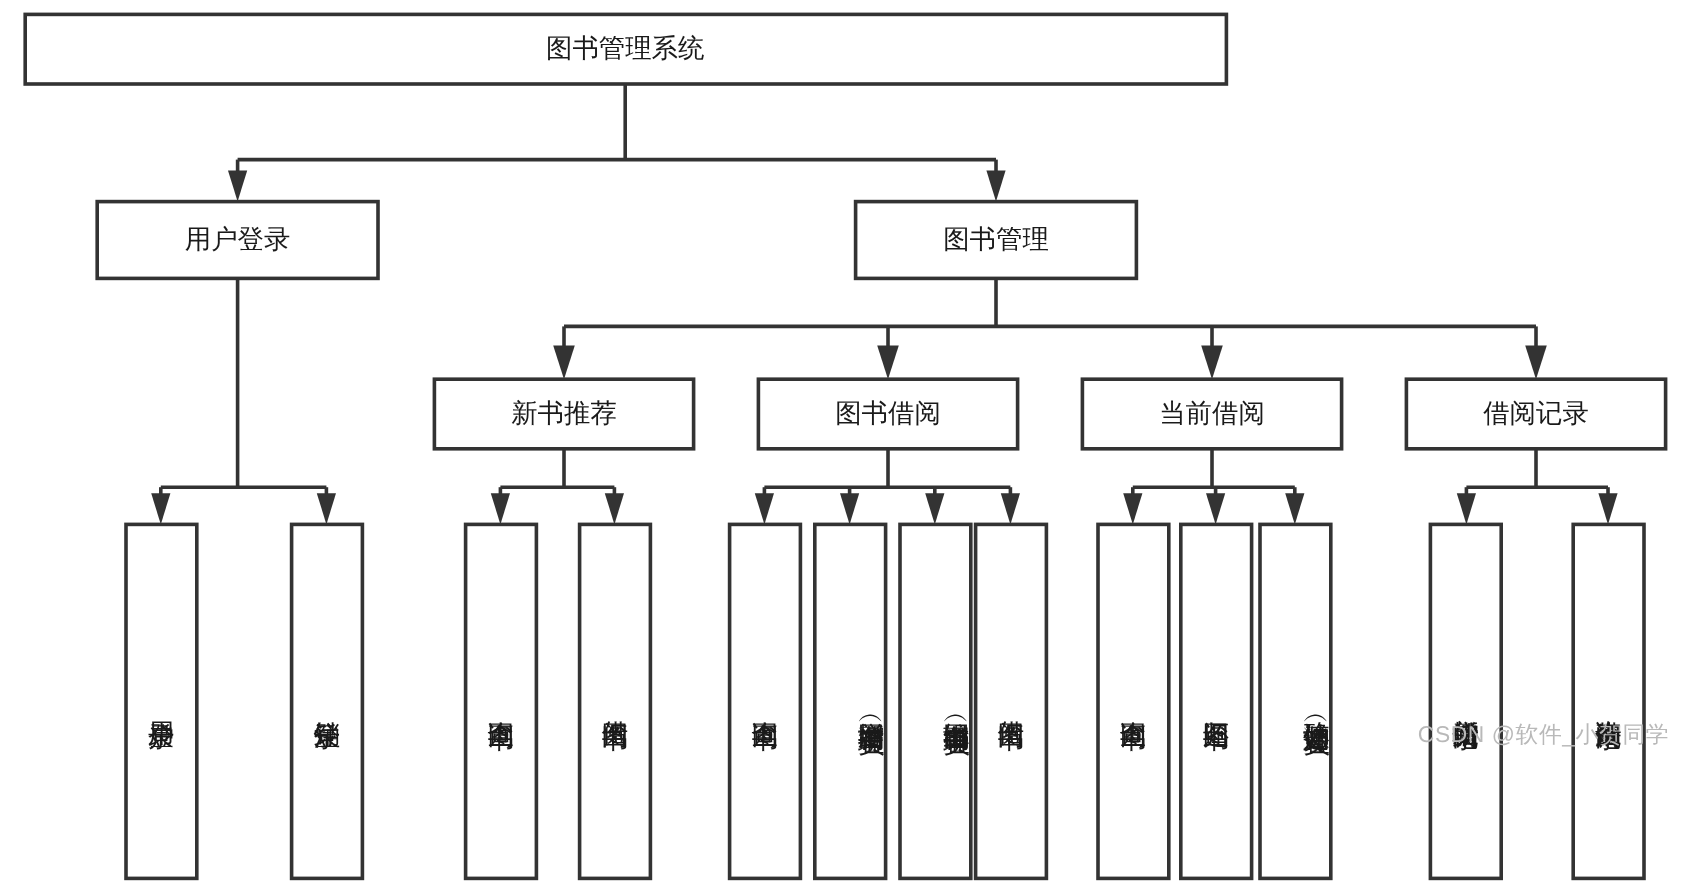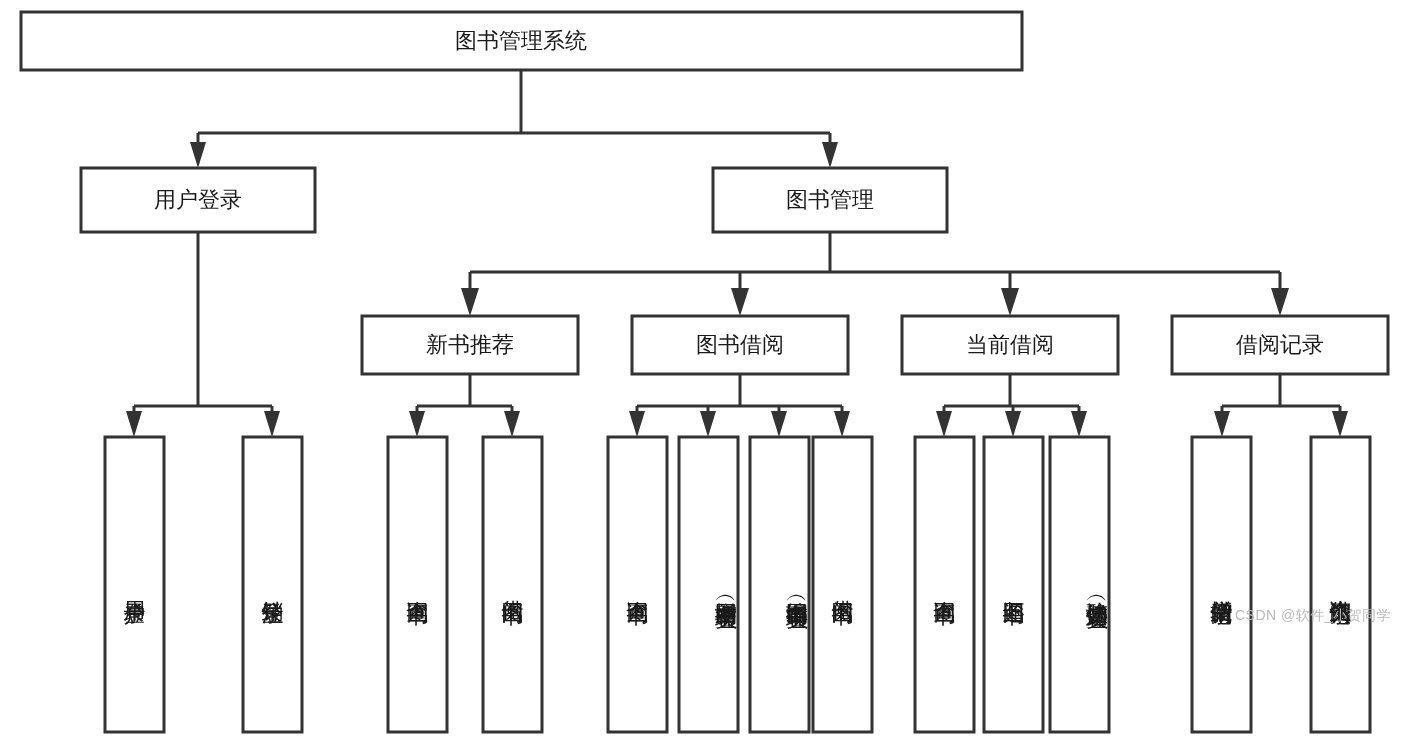--- a/index.html
+++ b/index.html
@@ -59,21 +59,21 @@
     letter-spacing: 1px;
     white-space: nowrap;
     text-align: center;
     pointer-events: none;
   }
   .watermark {
     position: absolute;
     right: 14px;
     bottom: 6px;
     font-family: "Liberation Sans", "DejaVu Sans", sans-serif;
-    font-size: 14px;
+    font-size: 19px;
     color: #b9b9b9;
     white-space: nowrap;
     letter-spacing: 0.5px;
   }
 </style>
 </head>
 <body>
 
 <div id="diagram-root">
 

